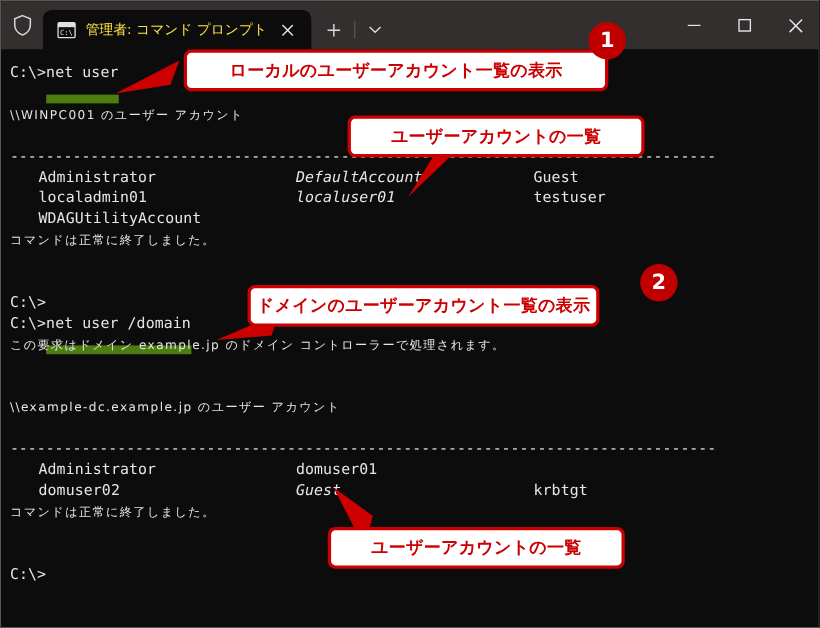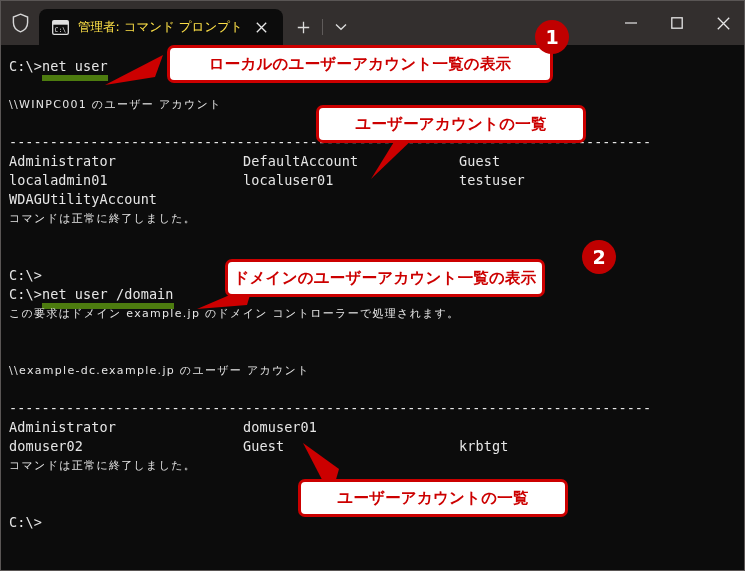--- a/index.html
+++ b/index.html
@@ -110,26 +110,26 @@
     font-family: "DejaVu Sans", "Liberation Sans", sans-serif;
     letter-spacing: 1.3px;
     font-size: 11px;
   }
   .tline.dash {
     letter-spacing: 0px;
     overflow: hidden;
     font-size: 13.5px;
   }
   .cmd-underline {
-    border-bottom: 6px solid #4d7c0f;
-    padding-bottom: 1px;
-  }
-  .cols { display: flex; }
+    border-bottom: 8px solid #4d7c0f;
+    padding-bottom: 12px;
+  }
+  .cols { display: flex; margin-left: 26px; }
   .col1 { width: 234px; flex: 0 0 234px; }
-  .col2 { width: 216px; flex: 0 0 216px; }
+  .col2 { width: 216px; flex: 0 0 216px; font-style: italic; }
   .col3 { flex: 1; }
 
   
   .callout {
     position: absolute;
     background: #ffffff;
     border: 3px solid #cc0000;
     border-radius: 7px;
     color: #cc0000;
     font-family: "DejaVu Sans", "Liberation Sans", sans-serif;

